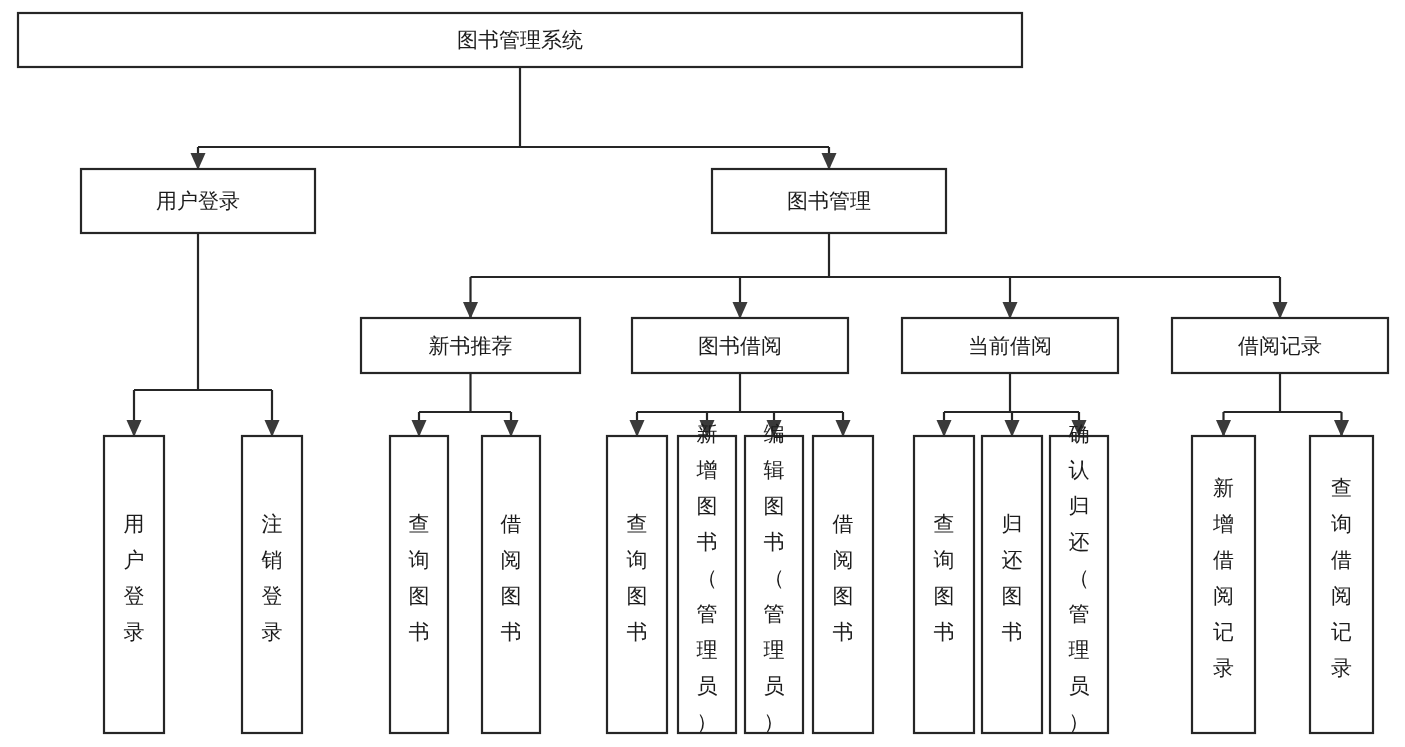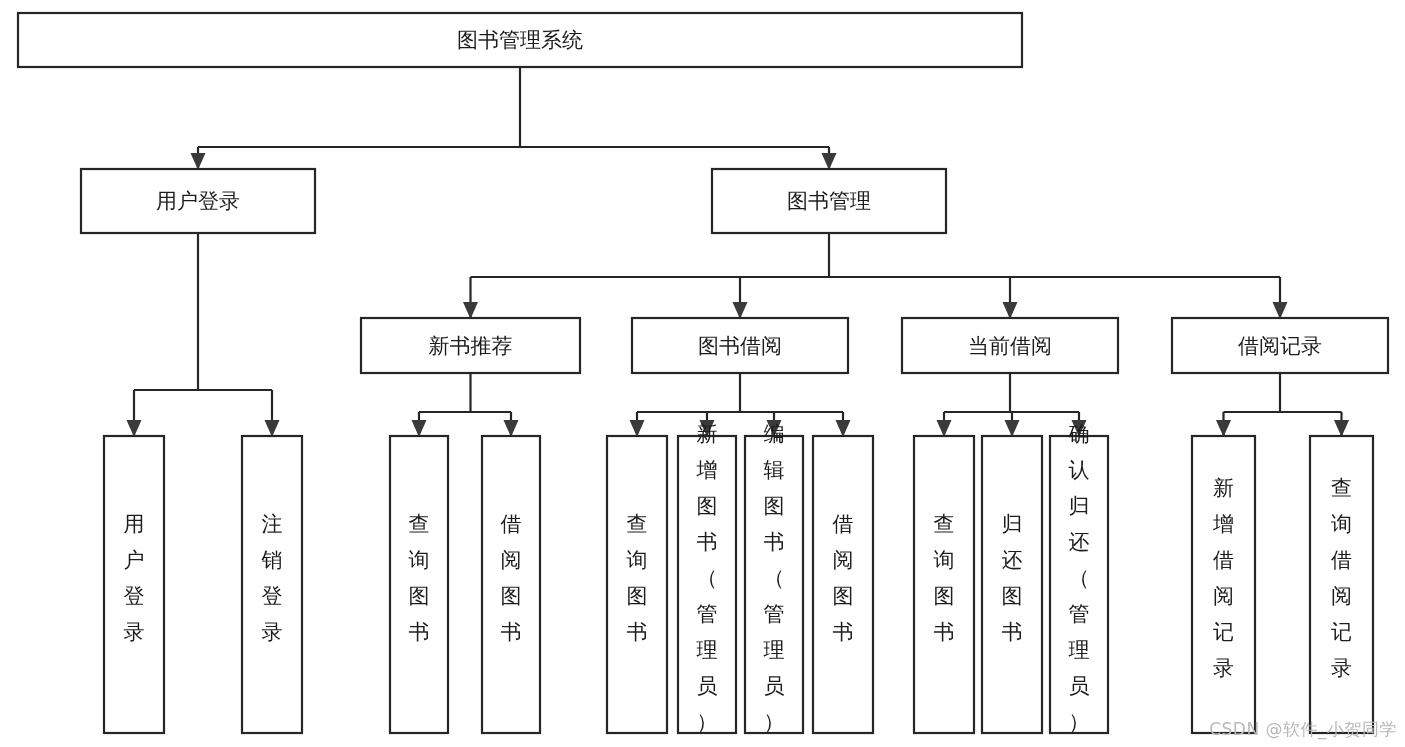--- a/index.html
+++ b/index.html
@@ -206,14 +206,13 @@
           <text x="1223.5" class="node-label-vertical"><tspan x="1223.5" y="494.5">新</tspan><tspan x="1223.5" y="530.5">增</tspan><tspan x="1223.5" y="566.5">借</tspan><tspan x="1223.5" y="602.5">阅</tspan><tspan x="1223.5" y="638.5">记</tspan><tspan x="1223.5" y="674.5">录</tspan></text>
         </g>
         <g>
           <rect x="1310" y="436" width="63" height="297" class="node-box"></rect>
           <text x="1341.5" class="node-label-vertical"><tspan x="1341.5" y="494.5">查</tspan><tspan x="1341.5" y="530.5">询</tspan><tspan x="1341.5" y="566.5">借</tspan><tspan x="1341.5" y="602.5">阅</tspan><tspan x="1341.5" y="638.5">记</tspan><tspan x="1341.5" y="674.5">录</tspan></text>
         </g>
       </g>
 
   </svg>
 
-  <div class="watermark">CSDN @软件_小贺同学</div>
 </div>
 
 </body></html>

